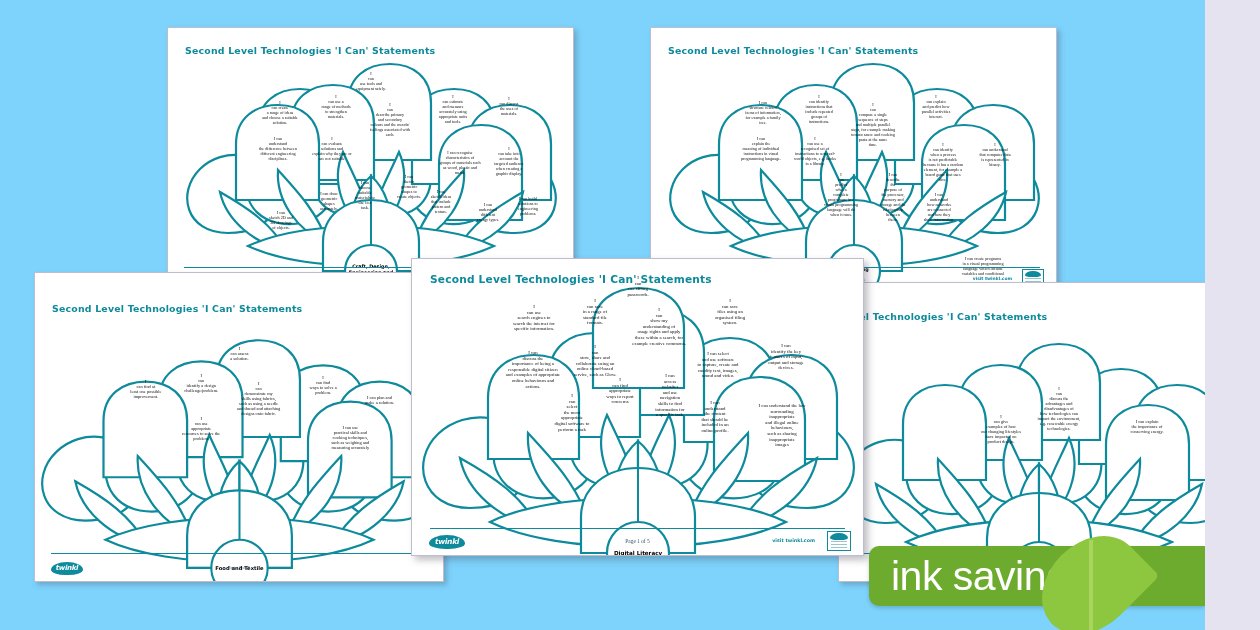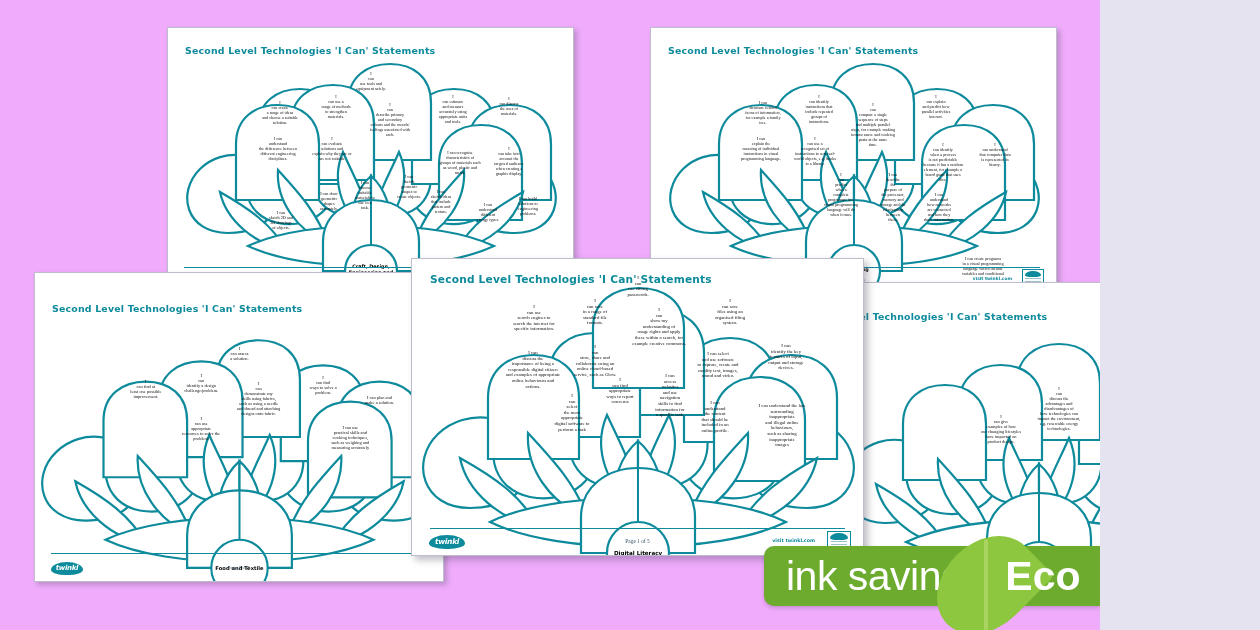--- a/index.html
+++ b/index.html
@@ -4,22 +4,22 @@
 <style>
   * { box-sizing: border-box; margin: 0; padding: 0; }
   html, body {
     width: 1260px; height: 630px;
     background: #e4e3ef;
     font-family: "Liberation Sans", sans-serif;
     overflow: hidden;
   }
   #stage {
     position: relative;
-    width: 1100px; height: 630px;
-    background: #f0abfc;
+    width: 1205px; height: 630px;
+    background: #7dd3fc;
     overflow: hidden;
   }
   
   .doc {
     position: absolute;
     background: #ffffff;
     border: 1px solid #bdbdcc;
     box-shadow: 3px 3px 5px rgba(70,70,90,0.30);
     overflow: hidden;
   }
@@ -443,17 +443,16 @@
           <i></i>
           <i></i>
           <i></i>
         </span>
     </div>
   </div>
 
   <div id="eco-leaf"></div>
   <div id="eco-banner">
     <span id="eco-ink">ink saving</span>
-    <span id="eco-word">Eco</span>
   </div>
   <div id="eco-leaf-stem"></div>
 
 </div>
 
 </body></html>

